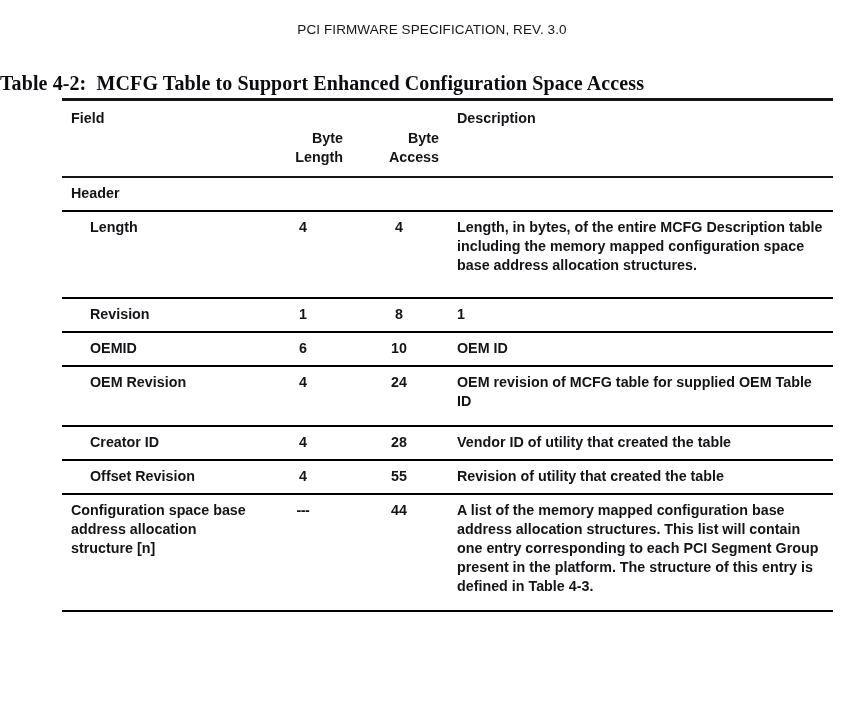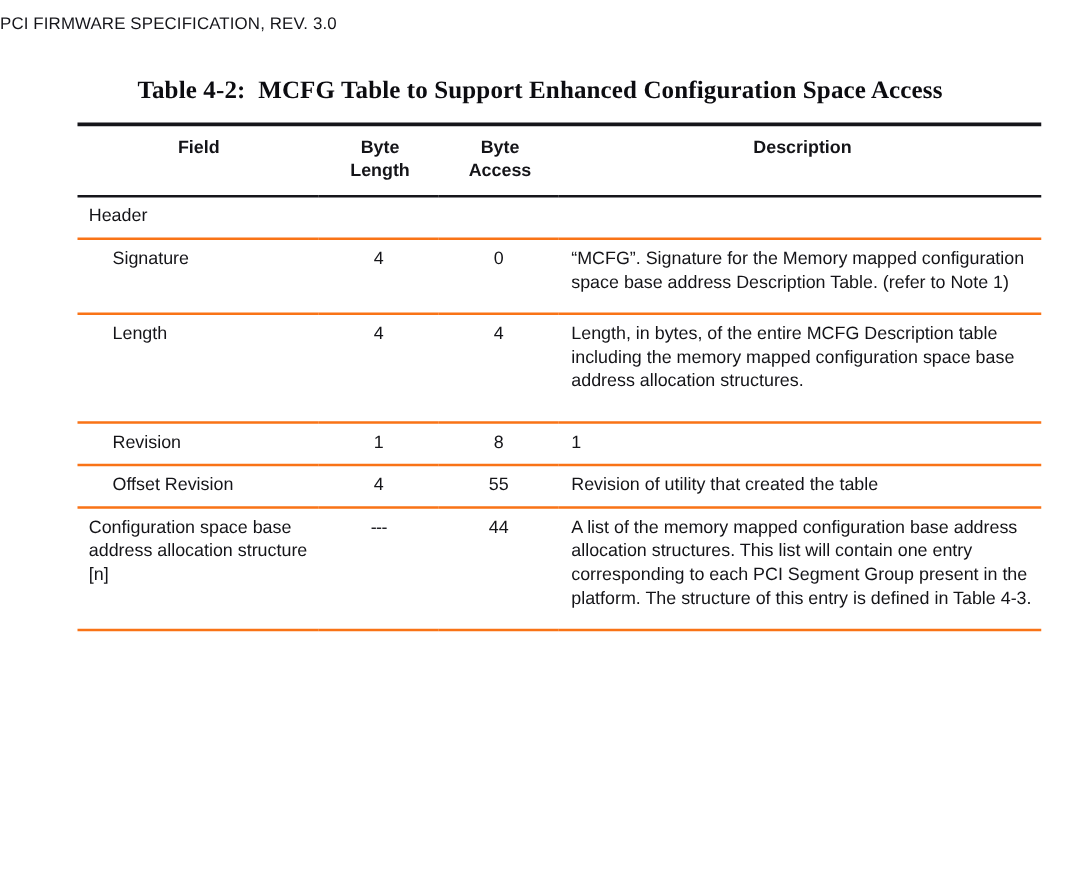--- a/index.html
+++ b/index.html
@@ -19,30 +19,30 @@
 
   .page {
     position: relative;
     width: 864px;
     height: 705px;
     box-sizing: border-box;
   }
 
   
   .doc-header {
+    text-align: center;
     font-family: "Liberation Sans", sans-serif;
     font-size: 13.5px;
     letter-spacing: 0.1px;
     color: #15151a;
-    padding-top: 11px;
+    padding-top: 22px;
   }
 
   
   .table-caption {
-    text-align: center;
     font-family: "Liberation Serif", serif;
     font-weight: bold;
     font-size: 20px;
     color: #0c0c10;
     margin-top: 35px;
     letter-spacing: 0.1px;
     white-space: pre;
   }
 
   
@@ -71,21 +71,21 @@
   
   .col-field   { width: 193px; }
   .col-blen    { width: 96px;  }
   .col-boff    { width: 96px;  }
   .col-desc    { width: 386px; }
 
   
   .vrule { border-right: 2px solid #15151a; }
 
   
-  tr.row > td { border-bottom: 2px solid #f97316; }
+  tr.row > td { border-bottom: 2px solid #000000; font-weight: bold; }
   thead tr.head-row > th { border-bottom: 2.5px solid #15151a; }
 
   .top-rule {
     height: 0;
     border-top: 3px solid #15151a;
     width: 771px;
     margin: 0;
     padding: 0;
     font-size: 0;
     line-height: 0;
@@ -98,24 +98,24 @@
   }
   .cell-inner.field     { padding-left: 9px; }
   .cell-inner.indent    { padding-left: 28px; }
   .cell-inner.num       { text-align: center; padding-left: 0; padding-right: 0; }
   .cell-inner.desc      { padding-left: 10px; padding-right: 6px; }
 
   th .cell-inner {
     font-weight: bold;
     padding-top: 8px;
     padding-bottom: 9px;
-    text-align: center;
+    text-align: left;
   }
   th.col-blen .cell-inner,
-  th.col-boff .cell-inner { text-align: center; padding-left: 10px; }
+  th.col-boff .cell-inner { text-align: right; padding-left: 10px; margin-top: 20px; }
 
   .nowrap-line { display: block; }
 
   
   .pad-b-sm  { padding-bottom: 14px; }
   .pad-b-md  { padding-bottom: 22px; }
 
   .dashes { letter-spacing: -0.5px; }
 </style>
 </head>
@@ -172,58 +172,86 @@
             </td>
             <td class="col-boff vrule">
               <div class="cell-inner num"></div>
             </td>
             <td class="col-desc">
               <div class="cell-inner desc"></div>
             </td>
           </tr>
           <tr class="row">
             <td class="col-field vrule">
-              <div class="cell-inner indent pad-b-sm">Signature</div>
+              <div class="cell-inner indent pad-b-md">Length</div>
+            </td>
+            <td class="col-blen vrule">
+              <div class="cell-inner num pad-b-md">4</div>
+            </td>
+            <td class="col-boff vrule">
+              <div class="cell-inner num pad-b-md">4</div>
+            </td>
+            <td class="col-desc">
+              <div class="cell-inner desc pad-b-md">Length, in bytes, of the entire MCFG Description table including the memory mapped configuration space base address allocation structures.</div>
+            </td>
+          </tr>
+          <tr class="row">
+            <td class="col-field vrule">
+              <div class="cell-inner indent">Revision</div>
+            </td>
+            <td class="col-blen vrule">
+              <div class="cell-inner num">1</div>
+            </td>
+            <td class="col-boff vrule">
+              <div class="cell-inner num">8</div>
+            </td>
+            <td class="col-desc">
+              <div class="cell-inner desc">1</div>
+            </td>
+          </tr>
+          <tr class="row">
+            <td class="col-field vrule">
+              <div class="cell-inner indent">OEMID</div>
+            </td>
+            <td class="col-blen vrule">
+              <div class="cell-inner num">6</div>
+            </td>
+            <td class="col-boff vrule">
+              <div class="cell-inner num">10</div>
+            </td>
+            <td class="col-desc">
+              <div class="cell-inner desc">OEM ID</div>
+            </td>
+          </tr>
+          <tr class="row">
+            <td class="col-field vrule">
+              <div class="cell-inner indent pad-b-sm">OEM Revision</div>
             </td>
             <td class="col-blen vrule">
               <div class="cell-inner num pad-b-sm">4</div>
             </td>
             <td class="col-boff vrule">
-              <div class="cell-inner num pad-b-sm">0</div>
-            </td>
-            <td class="col-desc">
-              <div class="cell-inner desc pad-b-sm">“MCFG”.  Signature for the Memory mapped configuration space base address Description Table.  (refer to Note 1)</div>
-            </td>
-          </tr>
-          <tr class="row">
-            <td class="col-field vrule">
-              <div class="cell-inner indent pad-b-md">Length</div>
-            </td>
-            <td class="col-blen vrule">
-              <div class="cell-inner num pad-b-md">4</div>
-            </td>
-            <td class="col-boff vrule">
-              <div class="cell-inner num pad-b-md">4</div>
-            </td>
-            <td class="col-desc">
-              <div class="cell-inner desc pad-b-md">Length, in bytes, of the entire MCFG Description table including the memory mapped configuration space base address allocation structures.</div>
-            </td>
-          </tr>
-          <tr class="row">
-            <td class="col-field vrule">
-              <div class="cell-inner indent">Revision</div>
-            </td>
-            <td class="col-blen vrule">
-              <div class="cell-inner num">1</div>
-            </td>
-            <td class="col-boff vrule">
-              <div class="cell-inner num">8</div>
-            </td>
-            <td class="col-desc">
-              <div class="cell-inner desc">1</div>
+              <div class="cell-inner num pad-b-sm">24</div>
+            </td>
+            <td class="col-desc">
+              <div class="cell-inner desc pad-b-sm">OEM revision of MCFG table for supplied OEM Table ID</div>
+            </td>
+          </tr>
+          <tr class="row">
+            <td class="col-field vrule">
+              <div class="cell-inner indent">Creator ID</div>
+            </td>
+            <td class="col-blen vrule">
+              <div class="cell-inner num">4</div>
+            </td>
+            <td class="col-boff vrule">
+              <div class="cell-inner num">28</div>
+            </td>
+            <td class="col-desc">
+              <div class="cell-inner desc">Vendor ID of utility that created the table</div>
             </td>
           </tr>
           <tr class="row">
             <td class="col-field vrule">
               <div class="cell-inner indent">Offset Revision</div>
             </td>
             <td class="col-blen vrule">
               <div class="cell-inner num">4</div>
             </td>
             <td class="col-boff vrule">

